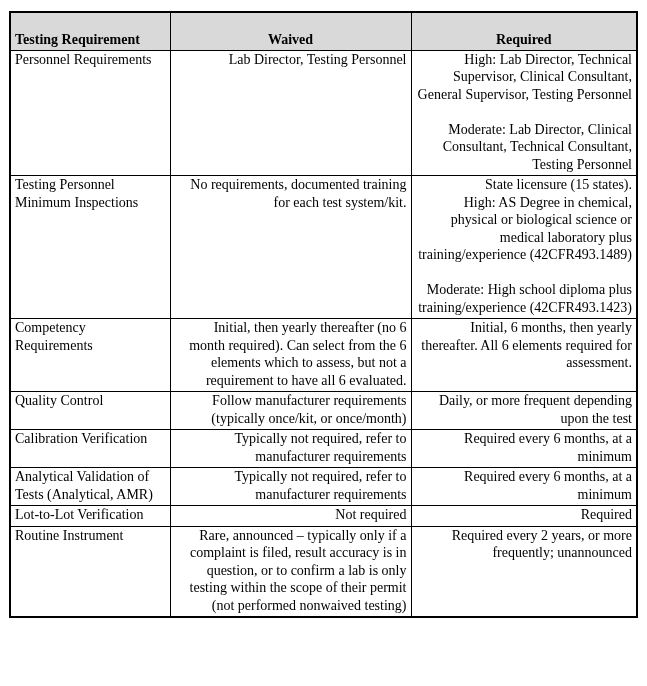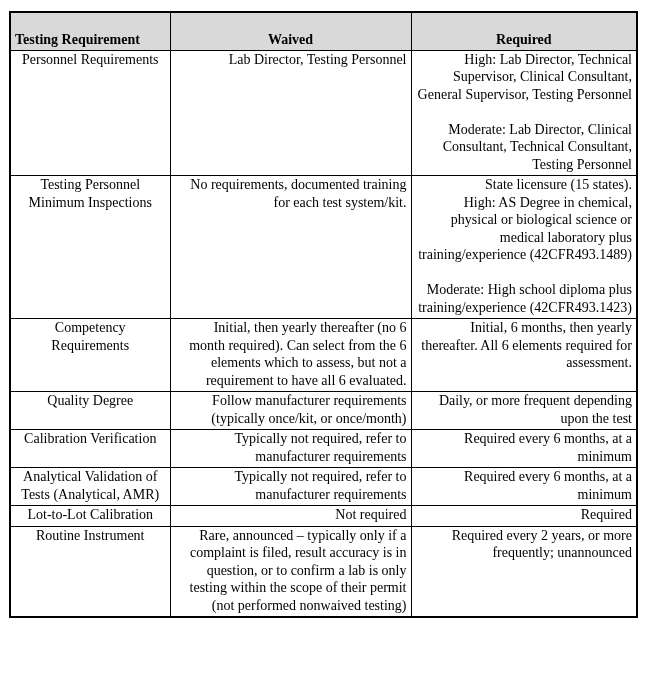--- a/index.html
+++ b/index.html
@@ -33,21 +33,21 @@
   }
   th {
     background: #d9d9d9;
     font-weight: bold;
     padding-top: 18px;
     padding-bottom: 1px;
     margin-left: 45px;
   }
   th.left { text-align: left; }
   th.center { text-align: center; }
-  td.req { text-align: center; }
+  td.req { text-align: left; }
   td.val {
     text-align: right;
     white-space: pre-line;
   }
 </style>
 </head>
 <body>
 
 <div class="page">
   <table class="comparison">
@@ -78,36 +78,36 @@
 High: AS Degree in chemical, physical or biological science or medical laboratory plus training/experience (42CFR493.1489)
 
 Moderate: High school diploma plus training/experience (42CFR493.1423)</td>
       </tr>
       <tr>
         <td class="req">Competency Requirements</td>
         <td class="val">Initial, then yearly thereafter (no 6 month required). Can select from the 6 elements which to assess, but not a requirement to have all 6 evaluated.</td>
         <td class="val">Initial, 6 months, then yearly thereafter. All 6 elements required for assessment.</td>
       </tr>
       <tr>
-        <td class="req">Quality Degree</td>
+        <td class="req">Quality Control</td>
         <td class="val">Follow manufacturer requirements (typically once/kit, or once/month)</td>
         <td class="val">Daily, or more frequent depending upon the test</td>
       </tr>
       <tr>
         <td class="req">Calibration Verification</td>
         <td class="val">Typically not required, refer to manufacturer requirements</td>
         <td class="val">Required every 6 months, at a minimum</td>
       </tr>
       <tr>
         <td class="req">Analytical Validation of Tests (Analytical, AMR)</td>
         <td class="val">Typically not required, refer to manufacturer requirements</td>
         <td class="val">Required every 6 months, at a minimum</td>
       </tr>
       <tr>
-        <td class="req">Lot-to-Lot Calibration</td>
+        <td class="req">Lot-to-Lot Verification</td>
         <td class="val">Not required</td>
         <td class="val">Required</td>
       </tr>
       <tr>
         <td class="req">Routine Instrument</td>
         <td class="val">Rare, announced – typically only if a complaint is filed, result accuracy is in question, or to confirm a lab is only testing within the scope of their permit (not performed nonwaived testing)</td>
         <td class="val">Required every 2 years, or more frequently; unannounced</td>
       </tr>
     </tbody>
   </table>

